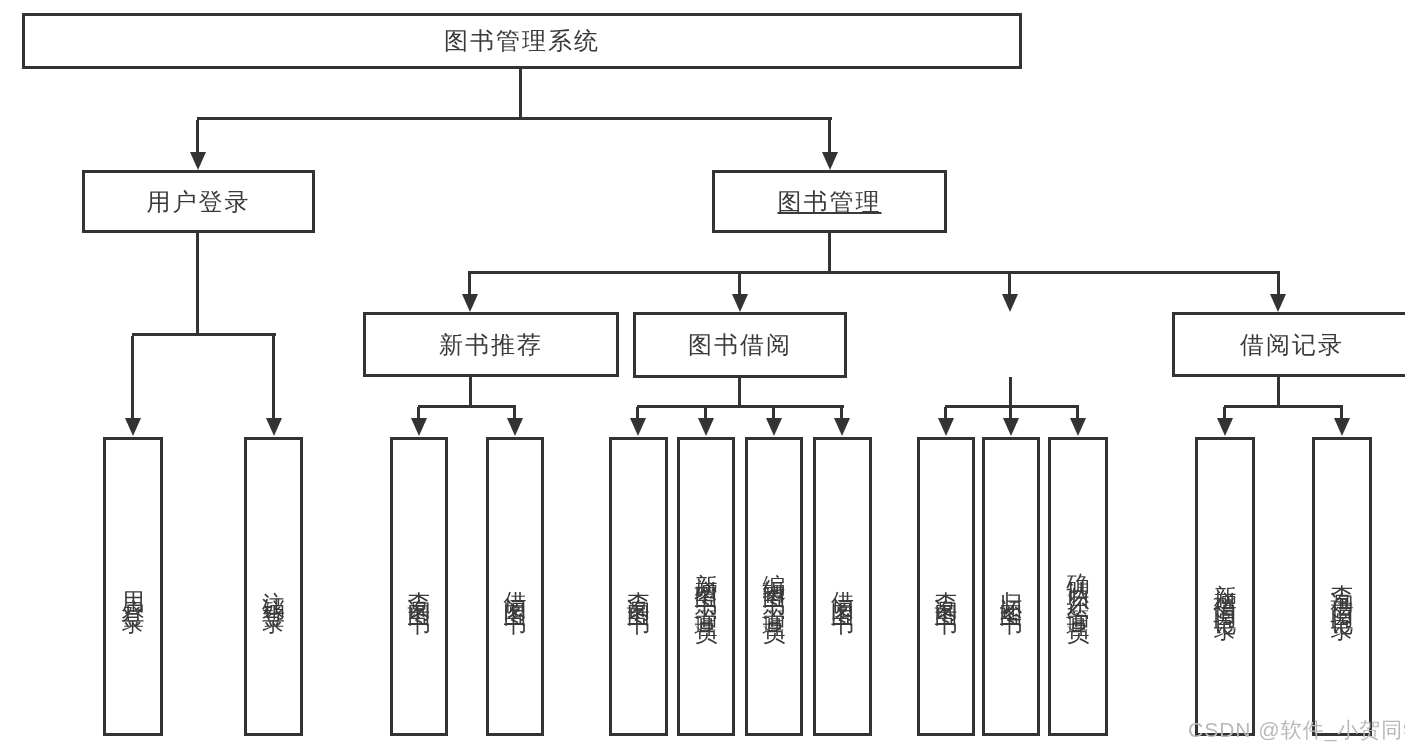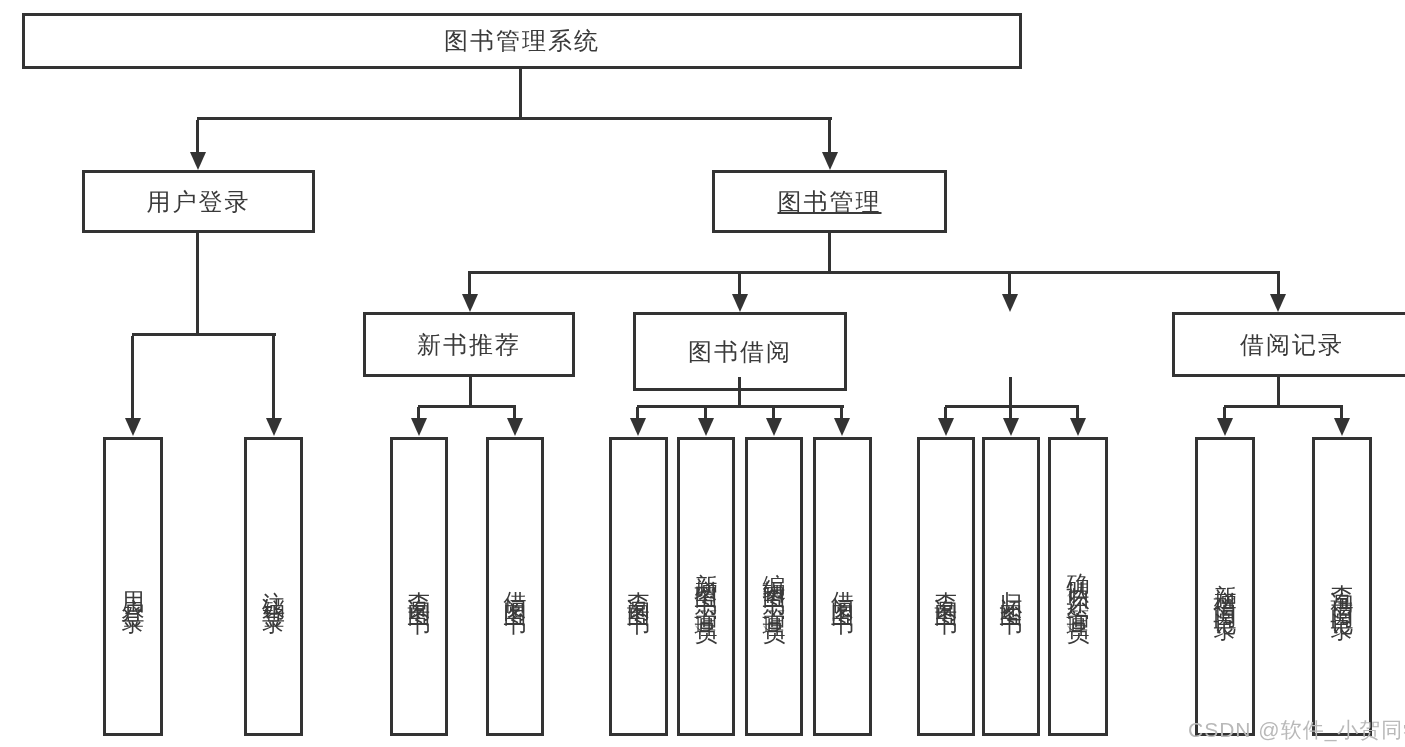--- a/index.html
+++ b/index.html
@@ -86,24 +86,24 @@
   <div class="hline" style="left:468px;top:271px;width:812px;height:3px;"></div>
   <div class="vline" style="left:468px;top:274px;width:3px;height:22px;"></div>
   <div class="arrowhead" style="left:462px;top:294px;"></div>
   <div class="vline" style="left:738px;top:274px;width:3px;height:22px;"></div>
   <div class="arrowhead" style="left:732px;top:294px;"></div>
   <div class="vline" style="left:1008px;top:274px;width:3px;height:22px;"></div>
   <div class="arrowhead" style="left:1002px;top:294px;"></div>
   <div class="vline" style="left:1277px;top:274px;width:3px;height:22px;"></div>
   <div class="arrowhead" style="left:1270px;top:294px;"></div>
 
-  <div class="box" style="left:363px;top:312px;width:212px;height:65px;">
+  <div class="box" style="left:363px;top:312px;width:256px;height:65px;">
     <span>新书推荐</span>
   </div>
-  <div class="box" style="left:633px;top:312px;width:214px;height:79px;">
+  <div class="box" style="left:633px;top:312px;width:214px;height:66px;">
     <span>图书借阅</span>
   </div>
   <div class="box" style="left:1172px;top:312px;width:240px;height:65px;">
     <span>借阅记录</span>
   </div>
 
   <div class="vline" style="left:469px;top:377px;width:3px;height:30px;"></div>
   <div class="hline" style="left:418px;top:405px;width:98px;height:3px;"></div>
   <div class="vline" style="left:417px;top:407px;width:3px;height:12px;"></div>
   <div class="arrowhead" style="left:411px;top:418px;"></div>

